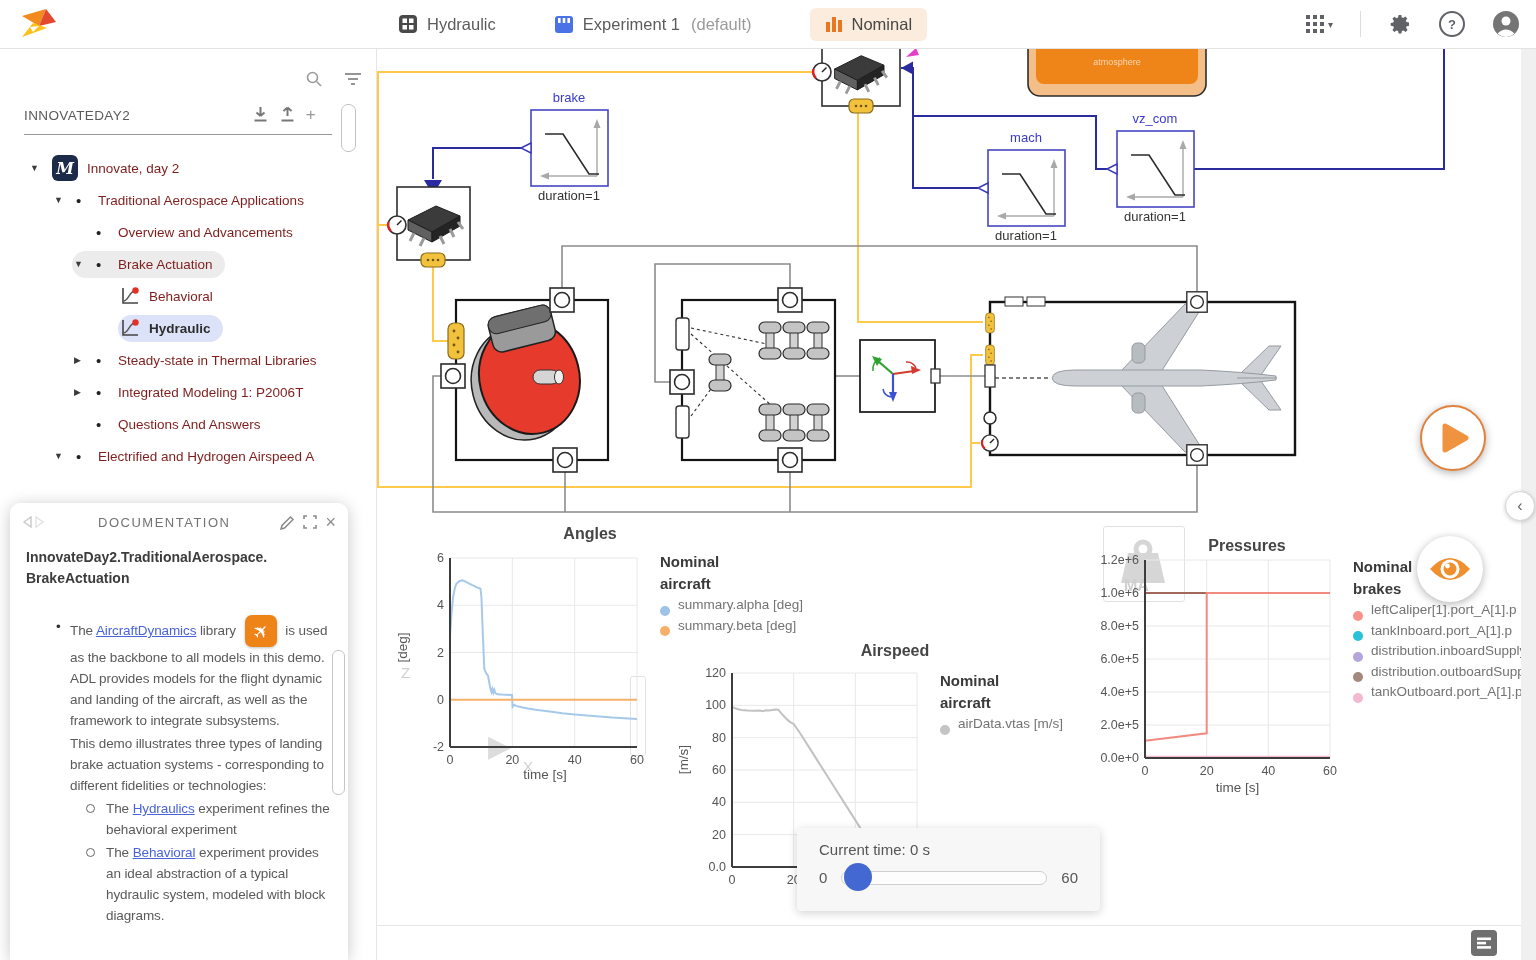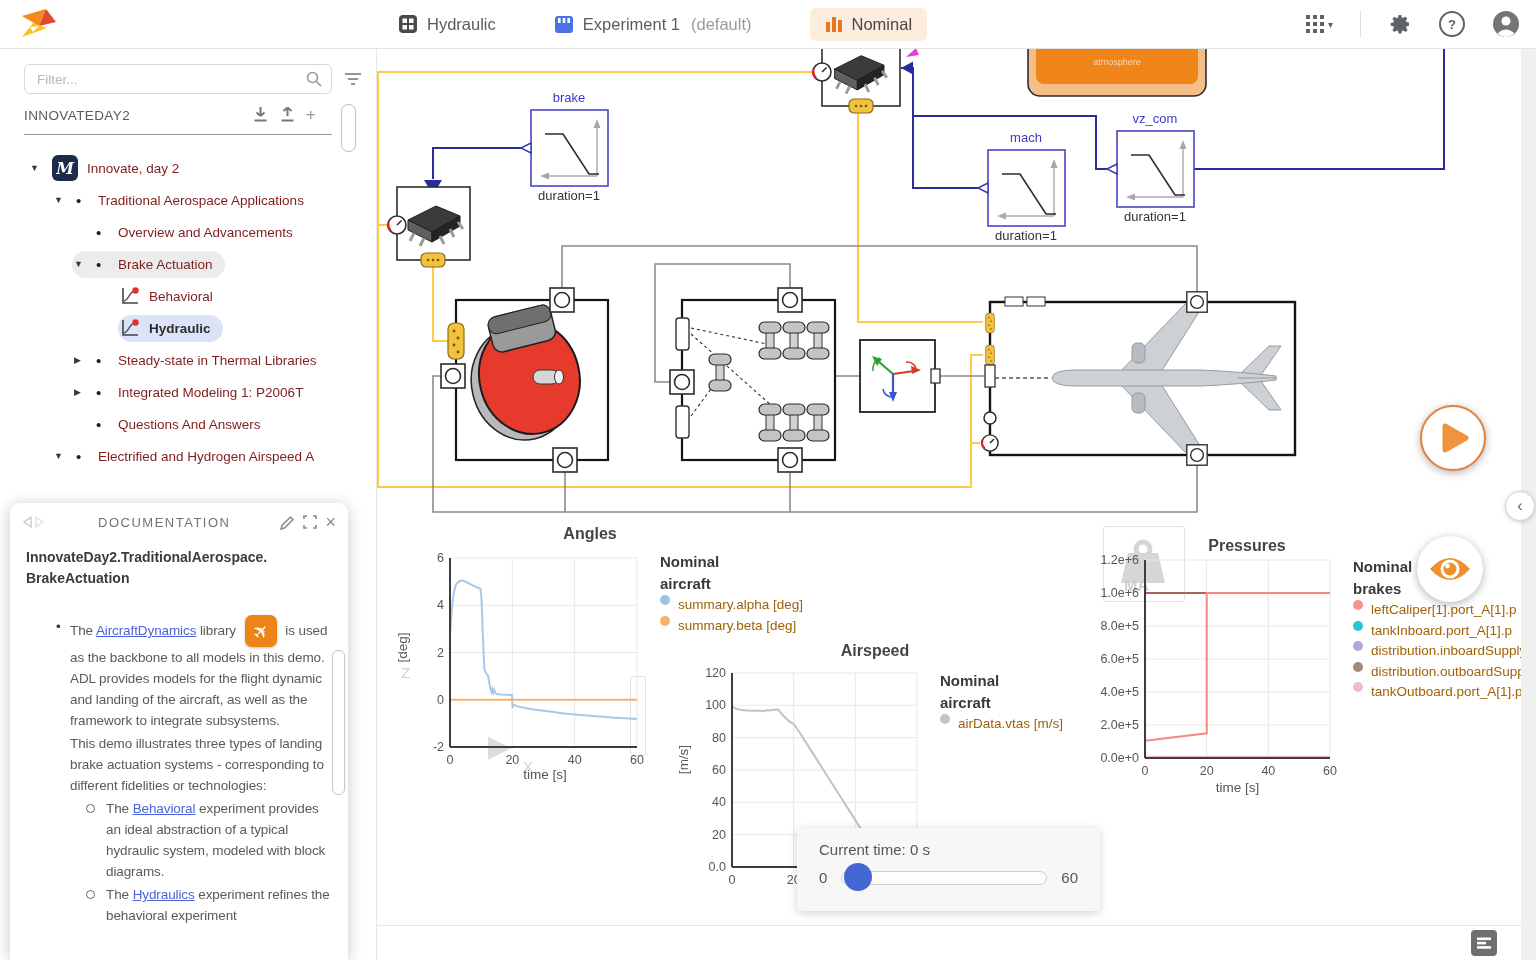--- a/index.html
+++ b/index.html
@@ -60,21 +60,21 @@
   .dpar{font-size:13px;fill:#333;text-anchor:middle}
   .atm{font-size:9px;fill:#f8d9b4;text-anchor:middle}
   .chart{position:absolute}
   .chart text{font-family:"Liberation Sans",sans-serif}
   .chart .tick{font-size:12.5px;fill:#555}
   .ctitle{position:absolute;font-size:16px;font-weight:bold;color:#454545;text-align:center}
   .xlab{position:absolute;font-size:13.5px;color:#555;text-align:center}
   .ylab{position:absolute;font-size:13.5px;color:#555;text-align:center;transform:rotate(-90deg)}
   .legend{position:absolute}
   .lg-group{font-weight:bold;font-size:15px;color:#3a3a3a;line-height:22px}
-  .lg-row{display:flex;align-items:flex-start;line-height:20.5px;font-size:13.5px;color:#a16207;white-space:nowrap}
+  .lg-row{display:flex;align-items:flex-end;line-height:20.5px;font-size:13.5px;color:#737373;white-space:nowrap}
   .lg-dot{width:10px;height:10px;border-radius:50%;margin-right:8px;flex:none}
   .wm{position:absolute;color:#cfcfcf}
   .ghostbox{position:absolute;border:1.5px solid #e2e2e2;border-radius:3px}
   .time-panel{position:absolute;left:422px;top:780px;width:303px;height:83px;box-sizing:border-box;background:#f7f7f7;border-radius:4px;box-shadow:0 2px 10px rgba(0,0,0,.18);padding:13px 22px;z-index:5}
   .time-label{font-size:15px;color:#555;margin-bottom:11px}
   .slider-row{display:flex;align-items:center;gap:14px;font-size:15px;color:#555}
   .slider-track{flex:1;height:12px;border-radius:7px;background:#fdfdfd;border:1px solid #cfcfcf;position:relative}
   .slider-knob{position:absolute;left:2px;top:-9px;width:28px;height:28px;border-radius:50%;background:#4468d1}
   .fab{position:absolute;width:66px;height:66px;border-radius:50%;background:#fff;box-shadow:0 2px 8px rgba(0,0,0,.3);display:flex;align-items:center;justify-content:center;z-index:4;box-sizing:border-box}
   .fab.play{border:2.5px solid #e1813b}
@@ -147,21 +147,20 @@
     <div class="qmark">?</div>
     <svg width="28" height="28" viewBox="0 0 28 28">
       <circle cx="14" cy="14" r="13" fill="#757575"></circle>
       <circle cx="14" cy="11" r="4.5" fill="#fff"></circle>
       <path d="M5.5,23.5 Q14,15.5 22.5,23.5 Q18,27 14,27 Q10,27 5.5,23.5Z" fill="#fff"></path>
     </svg>
   </div>
 </div>
 
 <div class="sidebar">
-  <input class="filter-input" placeholder="Filter..." style="">
   <svg class="srch" width="16" height="16" viewBox="0 0 16 16">
     <circle cx="6.5" cy="6.5" r="5" fill="none" stroke="#9a9a9a" stroke-width="1.6"></circle>
     <line x1="10.5" y1="10.5" x2="15" y2="15" stroke="#9a9a9a" stroke-width="1.6"></line>
   </svg>
   <svg class="funnel" width="18" height="14" viewBox="0 0 18 14">
     <line x1="1" y1="2" x2="17" y2="2" stroke="#8a8a8a" stroke-width="1.8"></line>
     <line x1="4" y1="7" x2="14" y2="7" stroke="#8a8a8a" stroke-width="1.8"></line>
     <line x1="7" y1="12" x2="11" y2="12" stroke="#8a8a8a" stroke-width="1.8"></line>
   </svg>
   <div class="ws-row">
@@ -285,25 +284,25 @@
   </div>
   <div class="doc-li">
     <span class="bdot">•</span>
     <div class="doc-li-body">
       <span>The </span><a href="#">AircraftDynamics</a><span> library </span><span class="plane-ic">
           <span>✈</span>
         </span><span> is used as the backbone to all models in this demo. ADL provides models for the flight dynamic and landing of the aircraft, as well as the framework to integrate subsystems.</span>
       <div style="margin-top:2px">This demo illustrates three types of landing brake actuation systems - corresponding to different fidelities or technologies:</div>
       <div class="doc-sub">
         <span class="odot"></span>
-        <span>The </span><a href="#">Behavioral</a><span> experiment provides an ideal abstraction of a typical hydraulic system, modeled with block diagrams.</span>
+        <span>The </span><a href="#">Hydraulics</a><span> experiment refines the behavioral experiment</span>
       </div>
       <div class="doc-sub">
         <span class="odot"></span>
-        <span>The </span><a href="#">Hydraulics</a><span> experiment refines the behavioral experiment</span>
+        <span>The </span><a href="#">Behavioral</a><span> experiment provides an ideal abstraction of a typical hydraulic system, modeled with block diagrams.</span>
       </div>
     </div>
   </div>
   <div class="dthumb"></div>
 </div>
 
 <div class="canvas">
 
   <svg id="diagram" width="1161" height="472" viewBox="0 0 1161 472">
     <defs>
@@ -555,21 +554,21 @@
       <div class="lg-row">
         <span class="lg-dot" style="background: rgb(157, 195, 232);"></span>
         <span>summary.alpha [deg]</span>
       </div>
       <div class="lg-row">
         <span class="lg-dot" style="background: rgb(246, 176, 106);"></span>
         <span>summ­ary.beta [deg]</span>
       </div>
     </div>
 
-  <div class="ctitle" style="left:420px;top:594px;width:160px">Airspeed</div>
+  <div class="ctitle" style="left:440px;top:594px;width:160px">Airspeed</div>
   <div class="ylab" style="left:278px;top:704px;width:60px">[m/s]</div>
   <svg class="chart" style="left:300px;top:615px" width="250" height="225">
       <line x1="118.66666666666666" y1="10" x2="118.66666666666666" y2="204" stroke="#e8e8e8"></line>
       <line x1="180.33333333333331" y1="10" x2="180.33333333333331" y2="204" stroke="#e8e8e8"></line>
       <line x1="242" y1="10" x2="242" y2="204" stroke="#e8e8e8"></line>
       <line x1="57" y1="171.66666666666669" x2="242" y2="171.66666666666669" stroke="#e8e8e8"></line>
       <line x1="57" y1="139.33333333333334" x2="242" y2="139.33333333333334" stroke="#e8e8e8"></line>
       <line x1="57" y1="107" x2="242" y2="107" stroke="#e8e8e8"></line>
       <line x1="57" y1="74.66666666666669" x2="242" y2="74.66666666666669" stroke="#e8e8e8"></line>
       <line x1="57" y1="42.333333333333314" x2="242" y2="42.333333333333314" stroke="#e8e8e8"></line>

